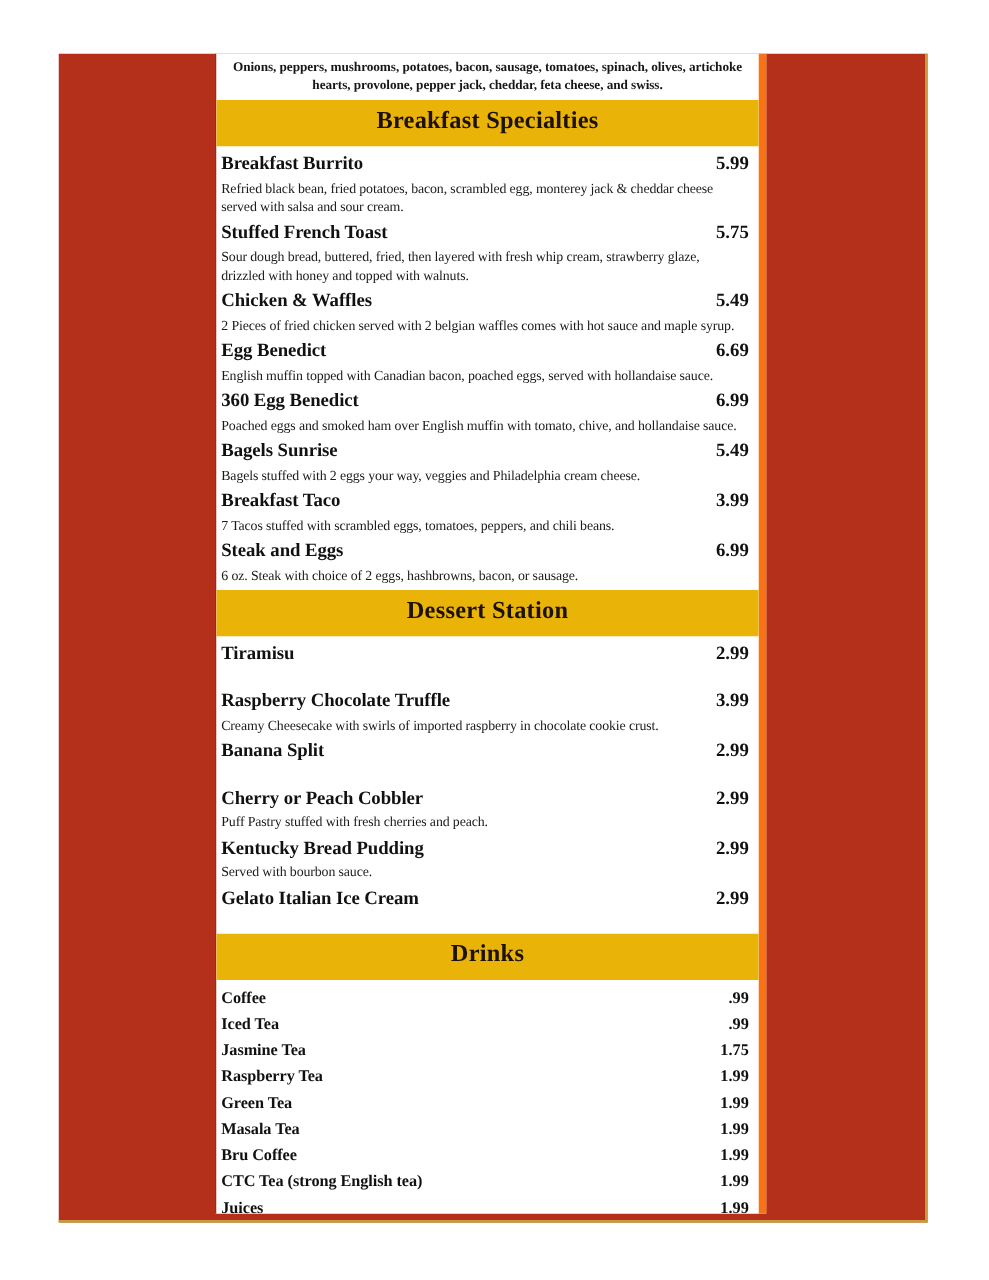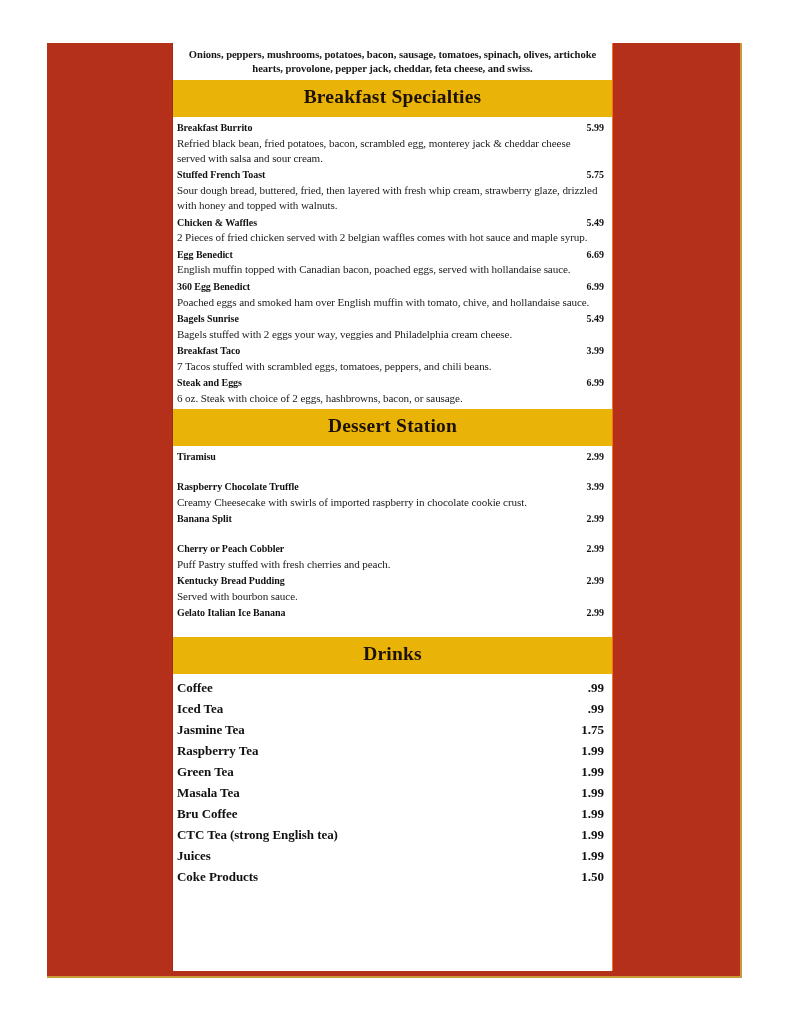--- a/index.html
+++ b/index.html
@@ -24,21 +24,21 @@
     border-right: 2px solid #c89a3a;
     border-bottom: 2px solid #c89a3a;
   }
   
   #menu-card {
     position: absolute;
     left: 172px; top: 43px;
     width: 441px; height: 928px;
     background: #ffffff;
     border-left: 1px solid #9e2a16;
-    border-right: 1px solid #f97316;
+    border-right: 6px solid #f97316;
     overflow: hidden;
   }
   .intro {
     font-size: 10.6px;
     font-weight: bold;
     line-height: 1.36;
     text-align: center;
     color: #171717;
     padding: 5px 6px 3px 6px;
     letter-spacing: -0.05px;
@@ -55,21 +55,21 @@
     letter-spacing: 0.2px;
   }
   .items {
     padding: 3px 8px 2px 4px;
   }
   .item { margin-bottom: 1px; }
   .item-head {
     display: flex;
     justify-content: space-between;
     align-items: baseline;
-    font-size: 10px;
+    font-size: 15px;
     font-weight: bold;
     color: #111111;
     line-height: 1.58;
   }
   .item-name { letter-spacing: -0.05px; }
   .item-price { white-space: nowrap; padding-left: 10px; }
   .item-desc {
     font-size: 11.1px;
     color: #1a1a1a;
     line-height: 1.38;
@@ -184,21 +184,21 @@
           </div>
           <div class="item">
             <div class="item-head">
               <span class="item-name">Kentucky Bread Pudding</span>
               <span class="item-price">2.99</span>
             </div>
             <div class="item-desc">Served with bourbon sauce.</div>
           </div>
           <div class="item">
             <div class="item-head">
-              <span class="item-name">Gelato Italian Ice Banana</span>
+              <span class="item-name">Gelato Italian Ice Cream</span>
               <span class="item-price">2.99</span>
             </div>
             <div class="item-desc blank"></div>
           </div>
         </div>
         <div class="section-bar">
           <div class="section-title">Drinks</div>
         </div>
         <div class="items drinks">
           <div class="item">

